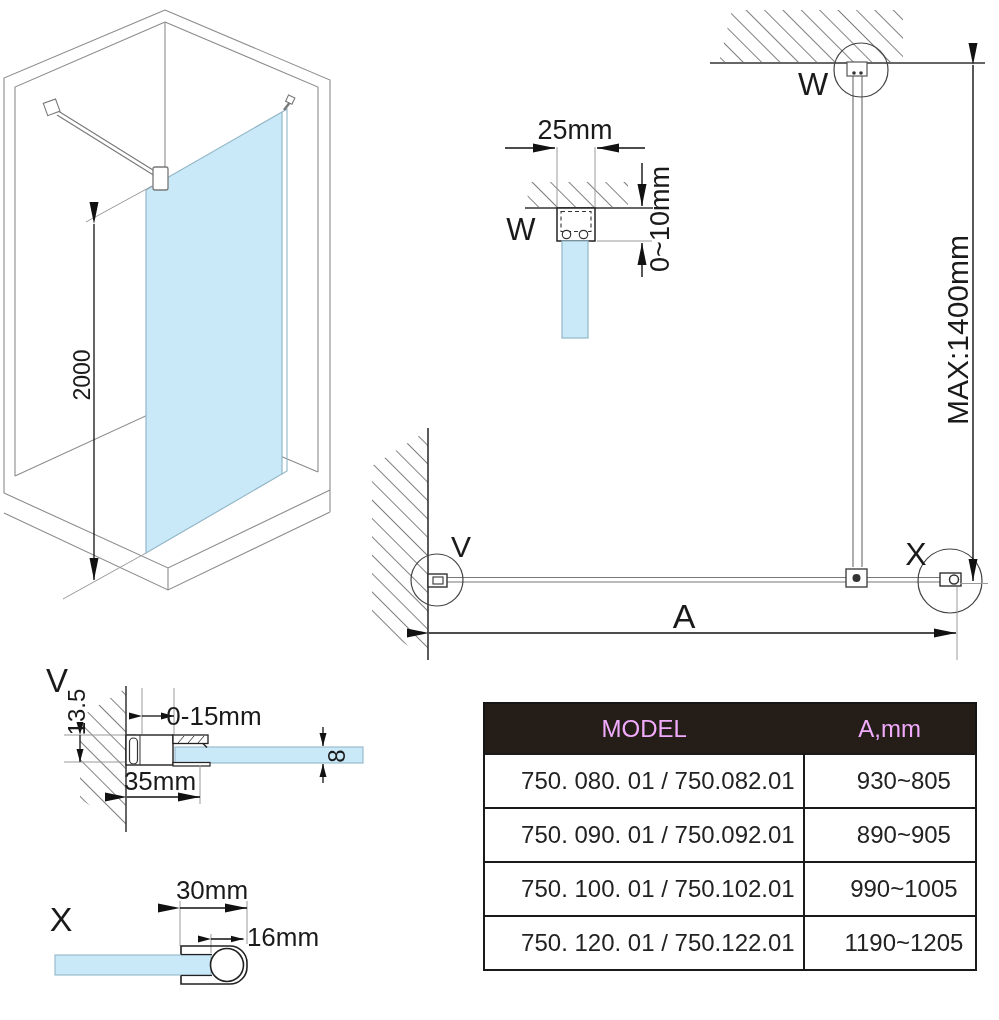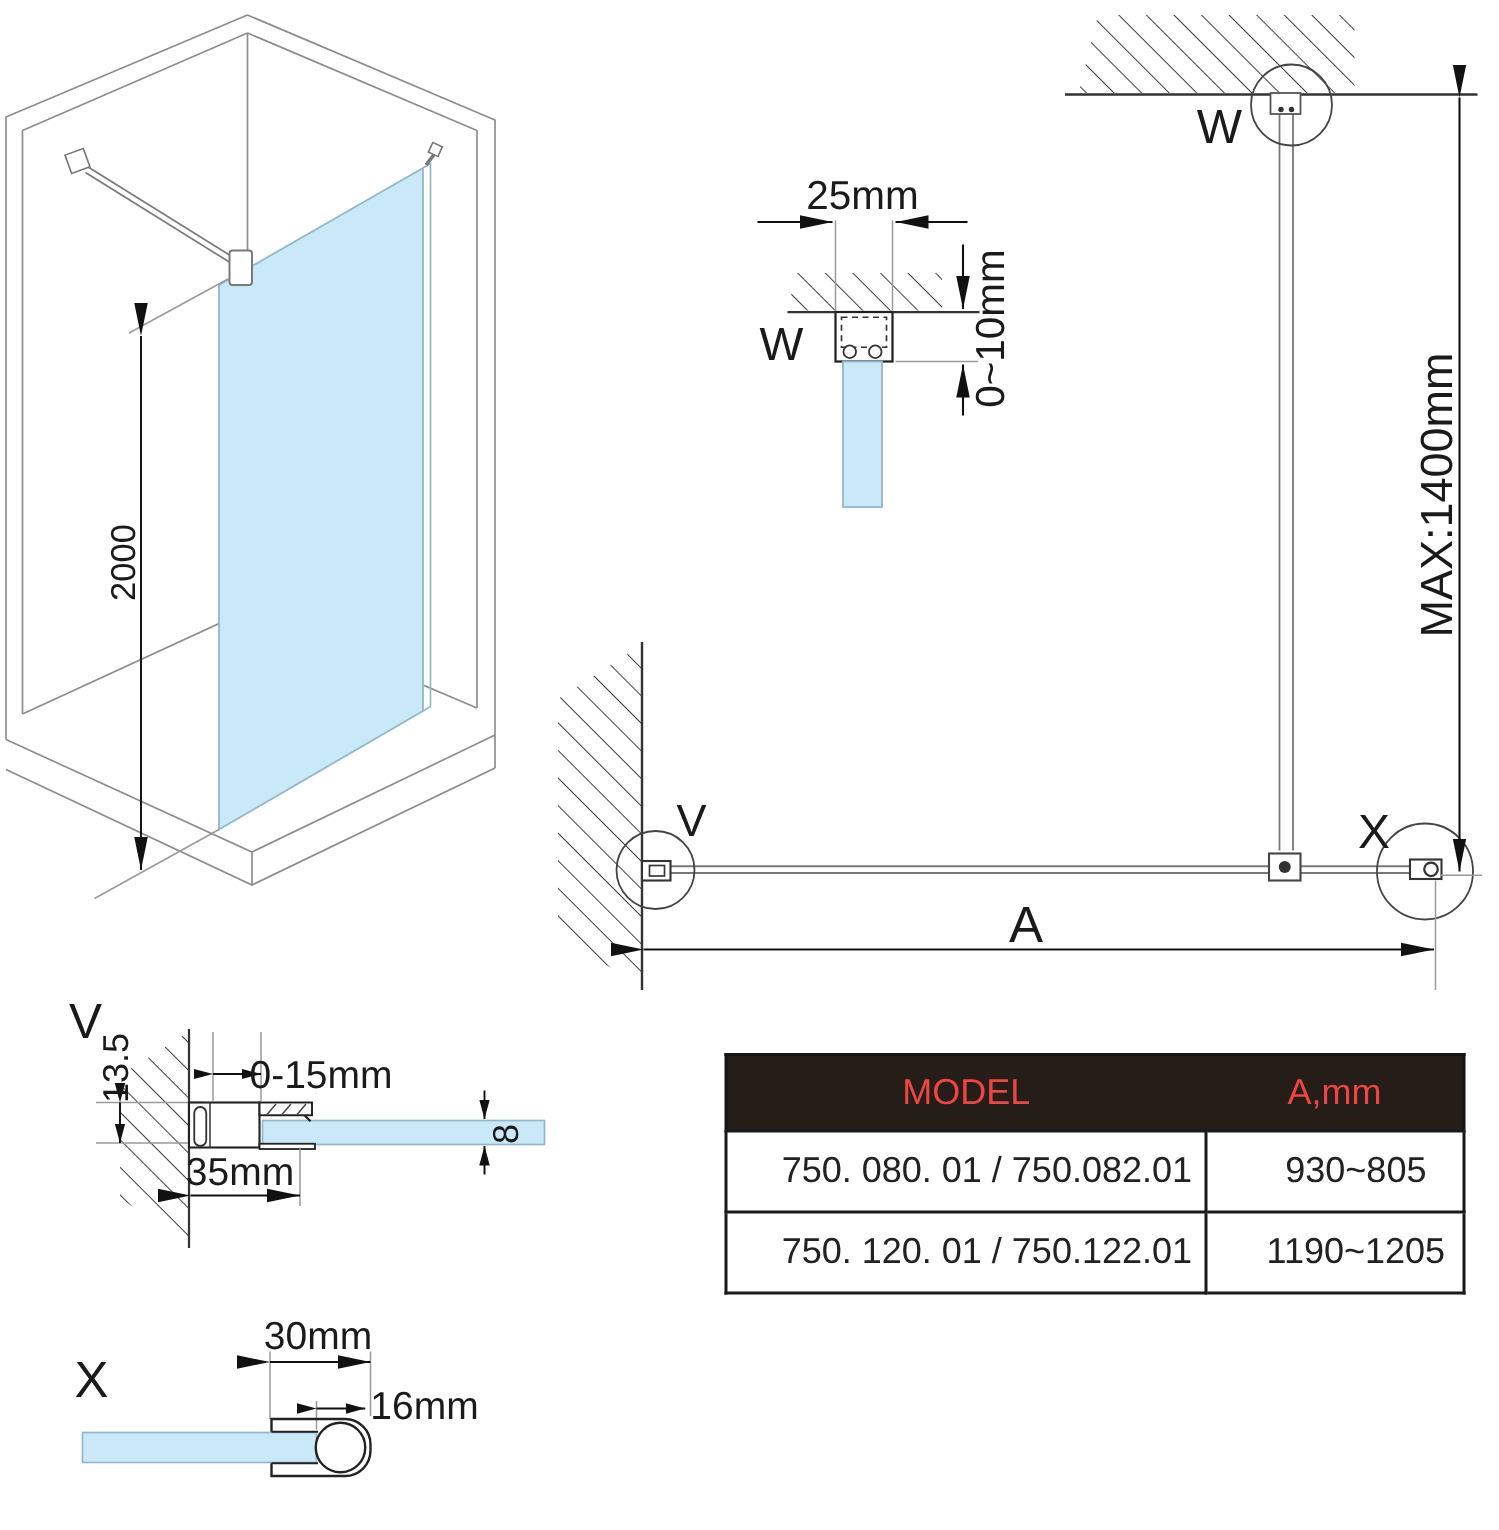--- a/index.html
+++ b/index.html
@@ -2,21 +2,21 @@
 <html><head>
 <meta charset="utf-8">
 <style>
   html,body{margin:0;padding:0;background:#ffffff;}
   .stage{position:relative;width:999px;height:1020px;background:#ffffff;overflow:hidden;
          font-family:"Liberation Sans",sans-serif;}
   .stage svg{position:absolute;left:0;top:0;}
   svg text{font-family:"Liberation Sans",sans-serif;fill:#1a1a1a;}
   .spec-table{position:absolute;left:483px;top:702px;width:494px;border-collapse:collapse;
               table-layout:fixed;border:2px solid #151515;}
-  .spec-table th{background:#251d18;color:#ef4444;font-weight:normal;font-size:24px;
+  .spec-table th{background:#251d18;color:#f0abfc;font-weight:normal;font-size:24px;
                  height:47px;border:1px solid #251d18;margin-top:39px;}
   .spec-table td{font-size:24px;color:#222222;text-align:center;height:50px;
                  border:2px solid #1a1a1a;background:#ffffff;padding-left:29px;}
   .col-model{width:65%;} .col-a{width:35%;}
 </style>
 </head>
 <body>
 
 <div class="stage">
 
@@ -194,19 +194,27 @@
       <th>MODEL</th>
       <th>A,mm</th>
     </tr>
   </thead>
   <tbody>
     <tr>
       <td>750. 080. 01 / 750.082.01</td>
       <td>930~805</td>
     </tr>
     <tr>
+      <td>750. 090. 01 / 750.092.01</td>
+      <td>890~905</td>
+    </tr>
+    <tr>
+      <td>750. 100. 01 / 750.102.01</td>
+      <td>990~1005</td>
+    </tr>
+    <tr>
       <td>750. 120. 01 / 750.122.01</td>
       <td>1190~1205</td>
     </tr>
   </tbody>
 </table>
 
 </div>
 
 </body></html>

